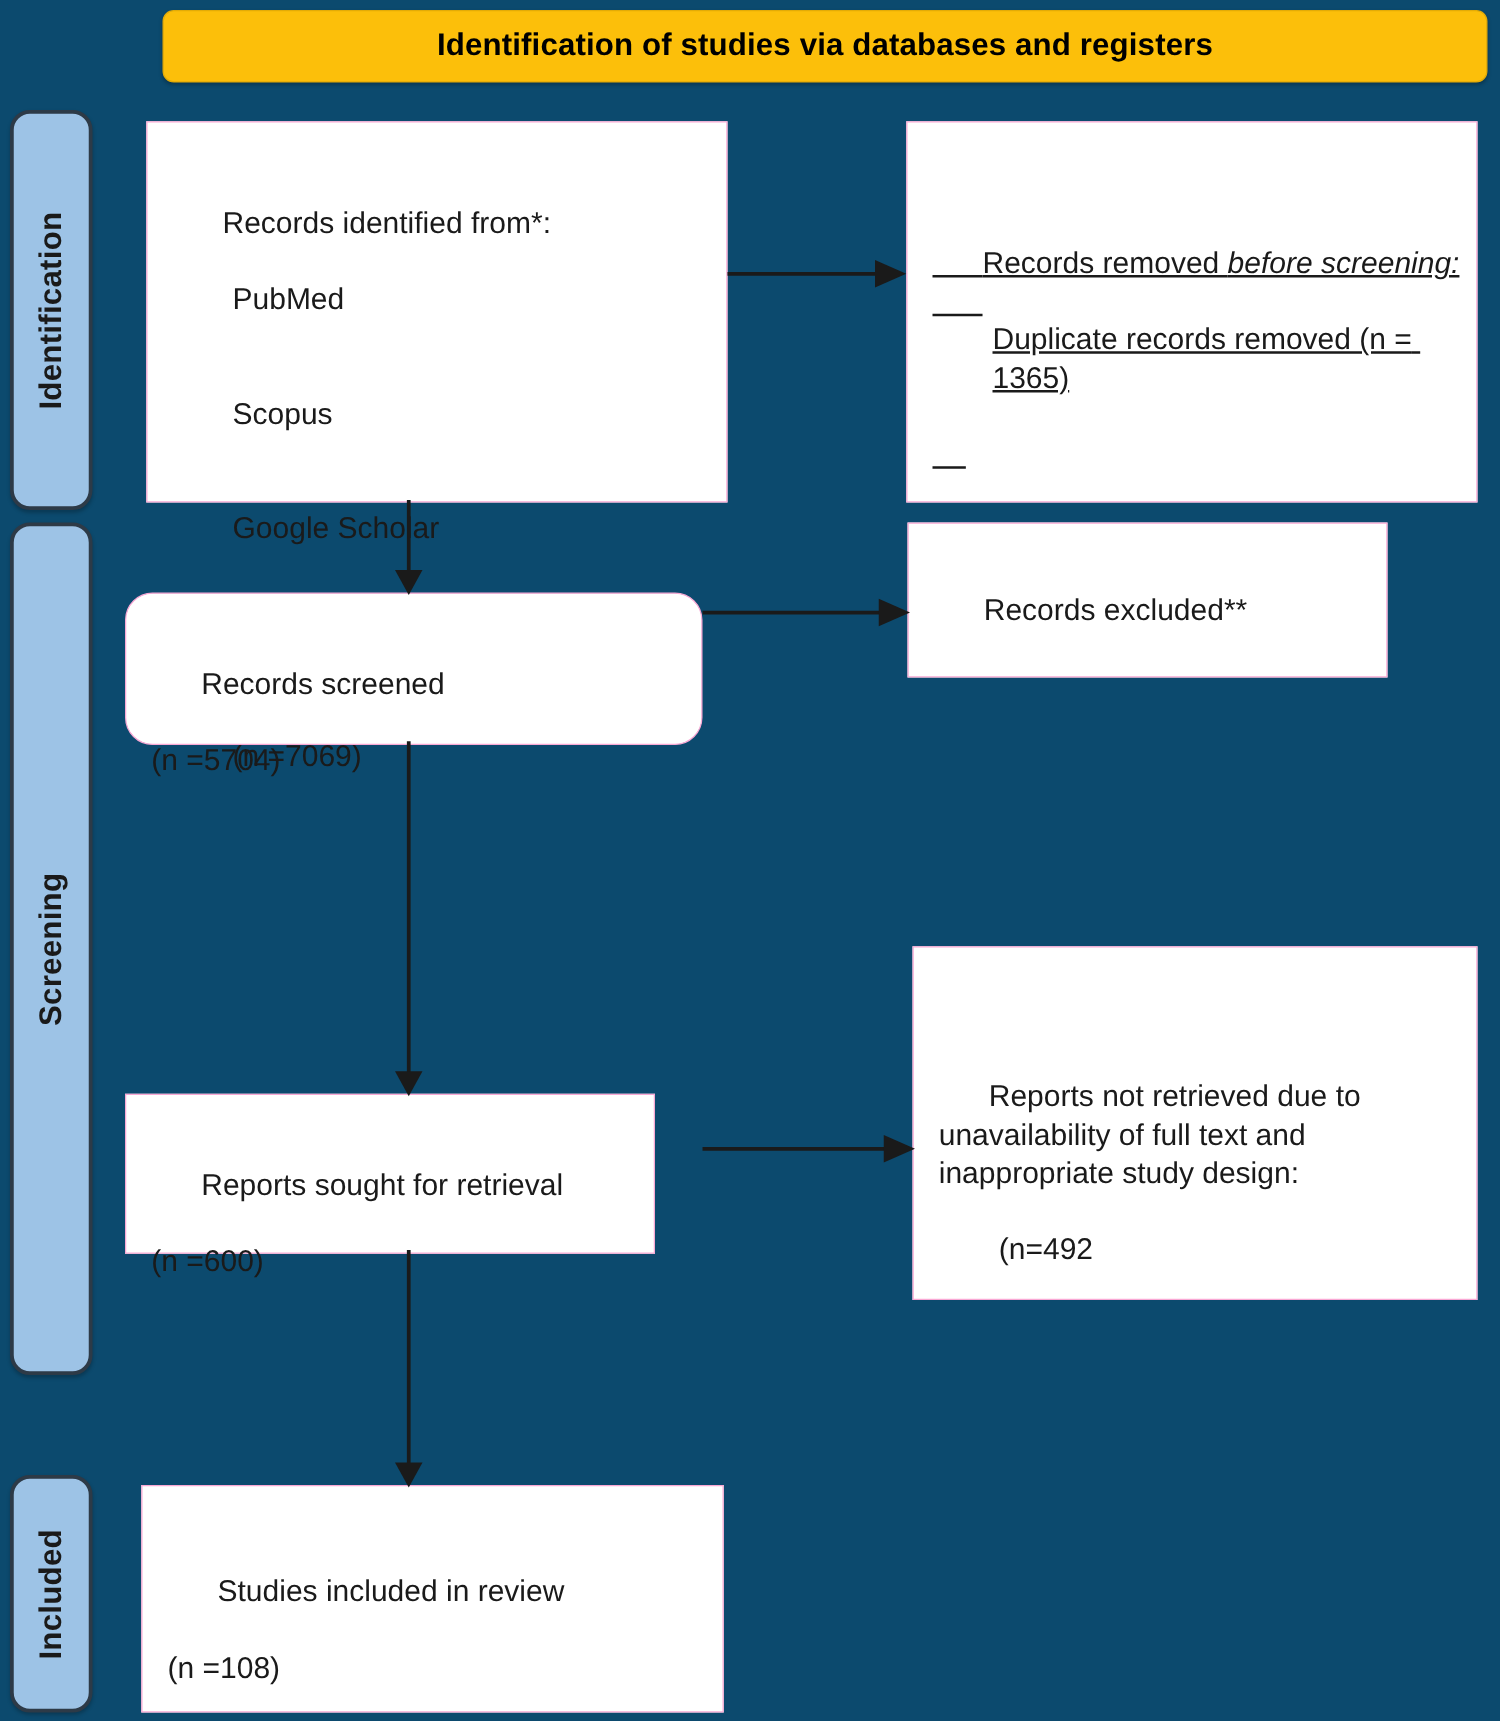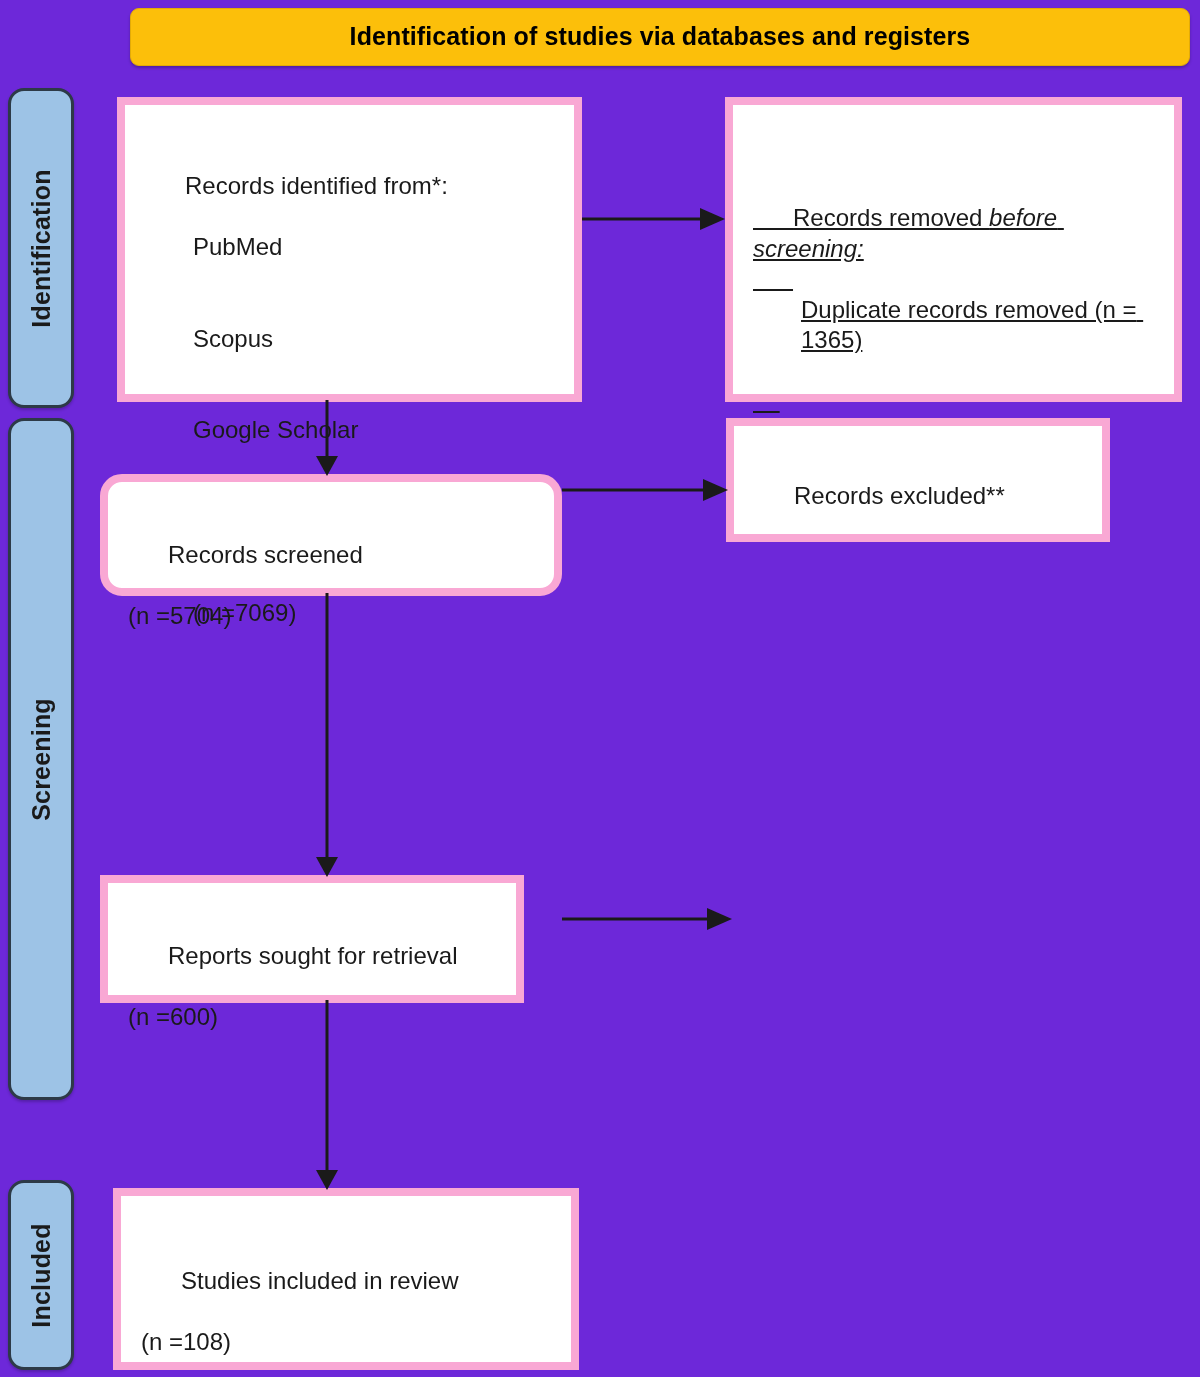--- a/index.html
+++ b/index.html
@@ -8,21 +8,21 @@
     background: #ffffff;
   }
   body {
     font-family: "Liberation Sans", sans-serif;
     -webkit-font-smoothing: antialiased;
   }
   #prisma-root {
     position: relative;
     width: 1200px;
     height: 1377px;
-    background: #6d28d9;
+    background: #0c4a6e;
     overflow: hidden;
   }
 
   
   .banner {
     position: absolute;
     left: 130px;
     top: 8px;
     width: 1060px;
     height: 58px;
@@ -67,21 +67,21 @@
     letter-spacing: 0.2px;
   }
   #stage-identification { top: 88px;  height: 320px; }
   #stage-screening      { top: 418px; height: 682px; }
   #stage-included       { top: 1180px; height: 190px; }
 
   
   .flow-box {
     position: absolute;
     background: #ffffff;
-    border: 8px solid #f9a8d4;
+    border: 1px solid #f9a8d4;
     box-sizing: border-box;
     padding: 0;
   }
   .flow-text {
     font-size: 24px;
     line-height: 1.27;
     color: #1a1a1a;
     white-space: pre-wrap;
     position: absolute;
     left: 20px;
@@ -168,20 +168,26 @@
     </div>
   </div>
 
   <div class="flow-box" id="box-sought">
     <div class="flow-text">
       <span>Reports sought for retrieval</span>
       <span style="display:block">(n =600)</span>
     </div>
   </div>
 
+  <div class="flow-box" id="box-not-retrieved">
+    <div class="flow-text">
+      <span>Reports not retrieved due to unavailability of full text and inappropriate study design:</span>
+      <span class="indent">(n=492</span>
+    </div>
+  </div>
 
   <div class="flow-box" id="box-included">
     <div class="flow-text">
       <span>Studies included in review</span>
       <span style="display:block">(n =108)</span>
     </div>
   </div>
 
   <div class="connector" style="left:582px; top:204px; width:145px; height:30px;">
     <svg width="145" height="30" viewBox="0 0 145 30">

